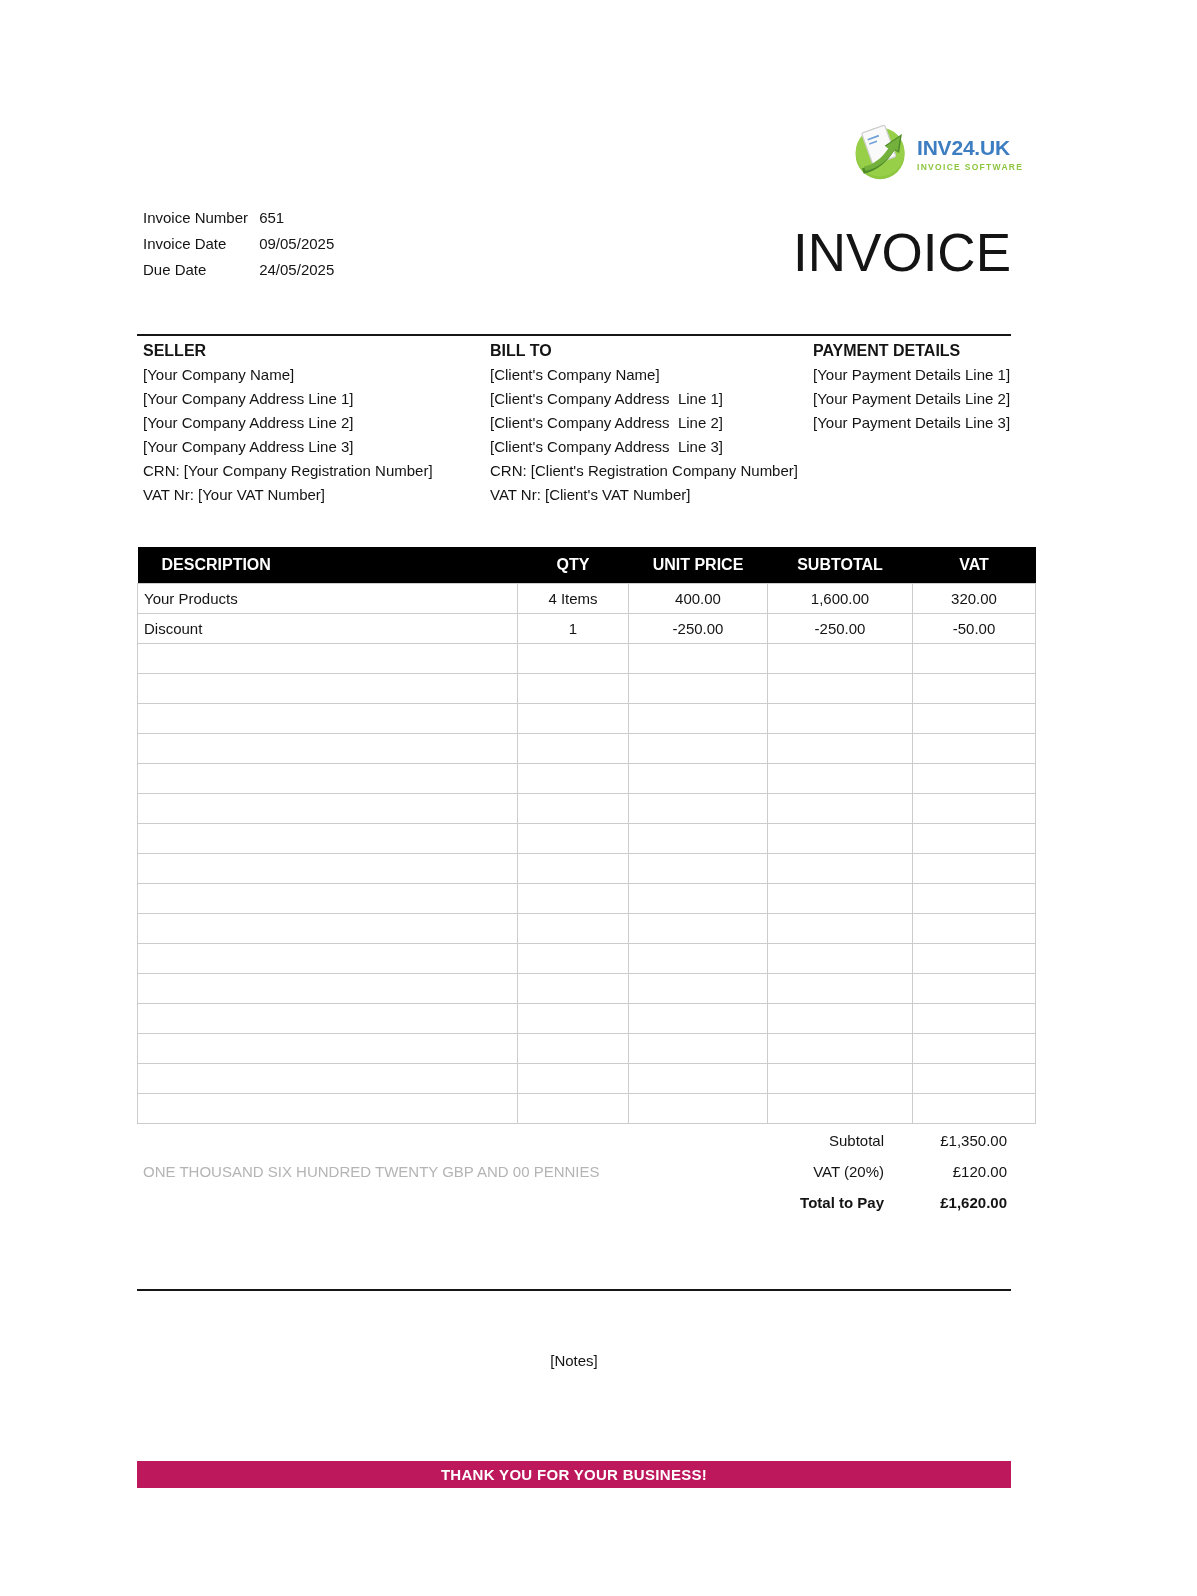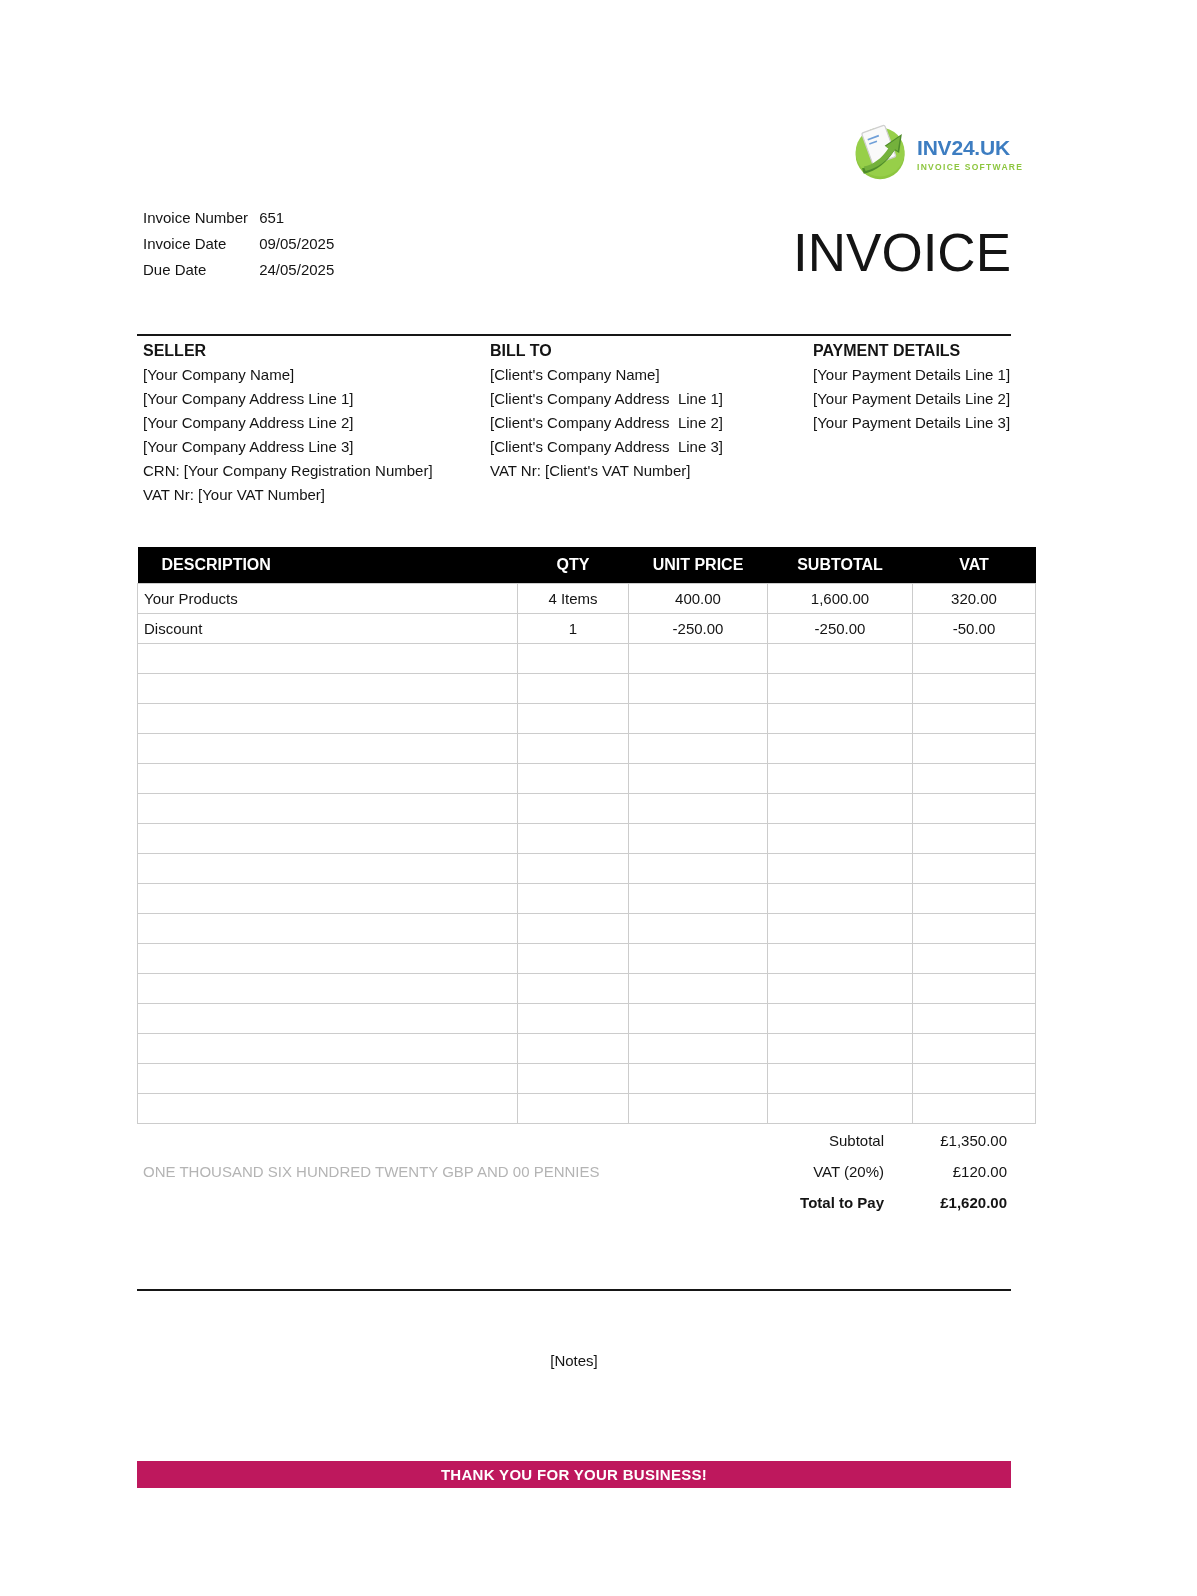--- a/index.html
+++ b/index.html
@@ -105,20 +105,21 @@
           <div class="sec-line">VAT Nr: [Your VAT Number]</div>
         </div>
     </div>
     <div class="sec sec-bill">
       <div class="sec-heading">BILL TO</div>
       <div>
           <div class="sec-line">[Client's Company Name]</div>
           <div class="sec-line">[Client's Company Address  Line 1]</div>
           <div class="sec-line">[Client's Company Address  Line 2]</div>
           <div class="sec-line">[Client's Company Address  Line 3]</div>
+          <div class="sec-line">CRN: [Client's Registration Company Number]</div>
           <div class="sec-line">VAT Nr: [Client's VAT Number]</div>
         </div>
     </div>
     <div class="sec sec-pay">
       <div class="sec-heading">PAYMENT DETAILS</div>
       <div>
           <div class="sec-line">[Your Payment Details Line 1]</div>
           <div class="sec-line">[Your Payment Details Line 2]</div>
           <div class="sec-line">[Your Payment Details Line 3]</div>
         </div>

